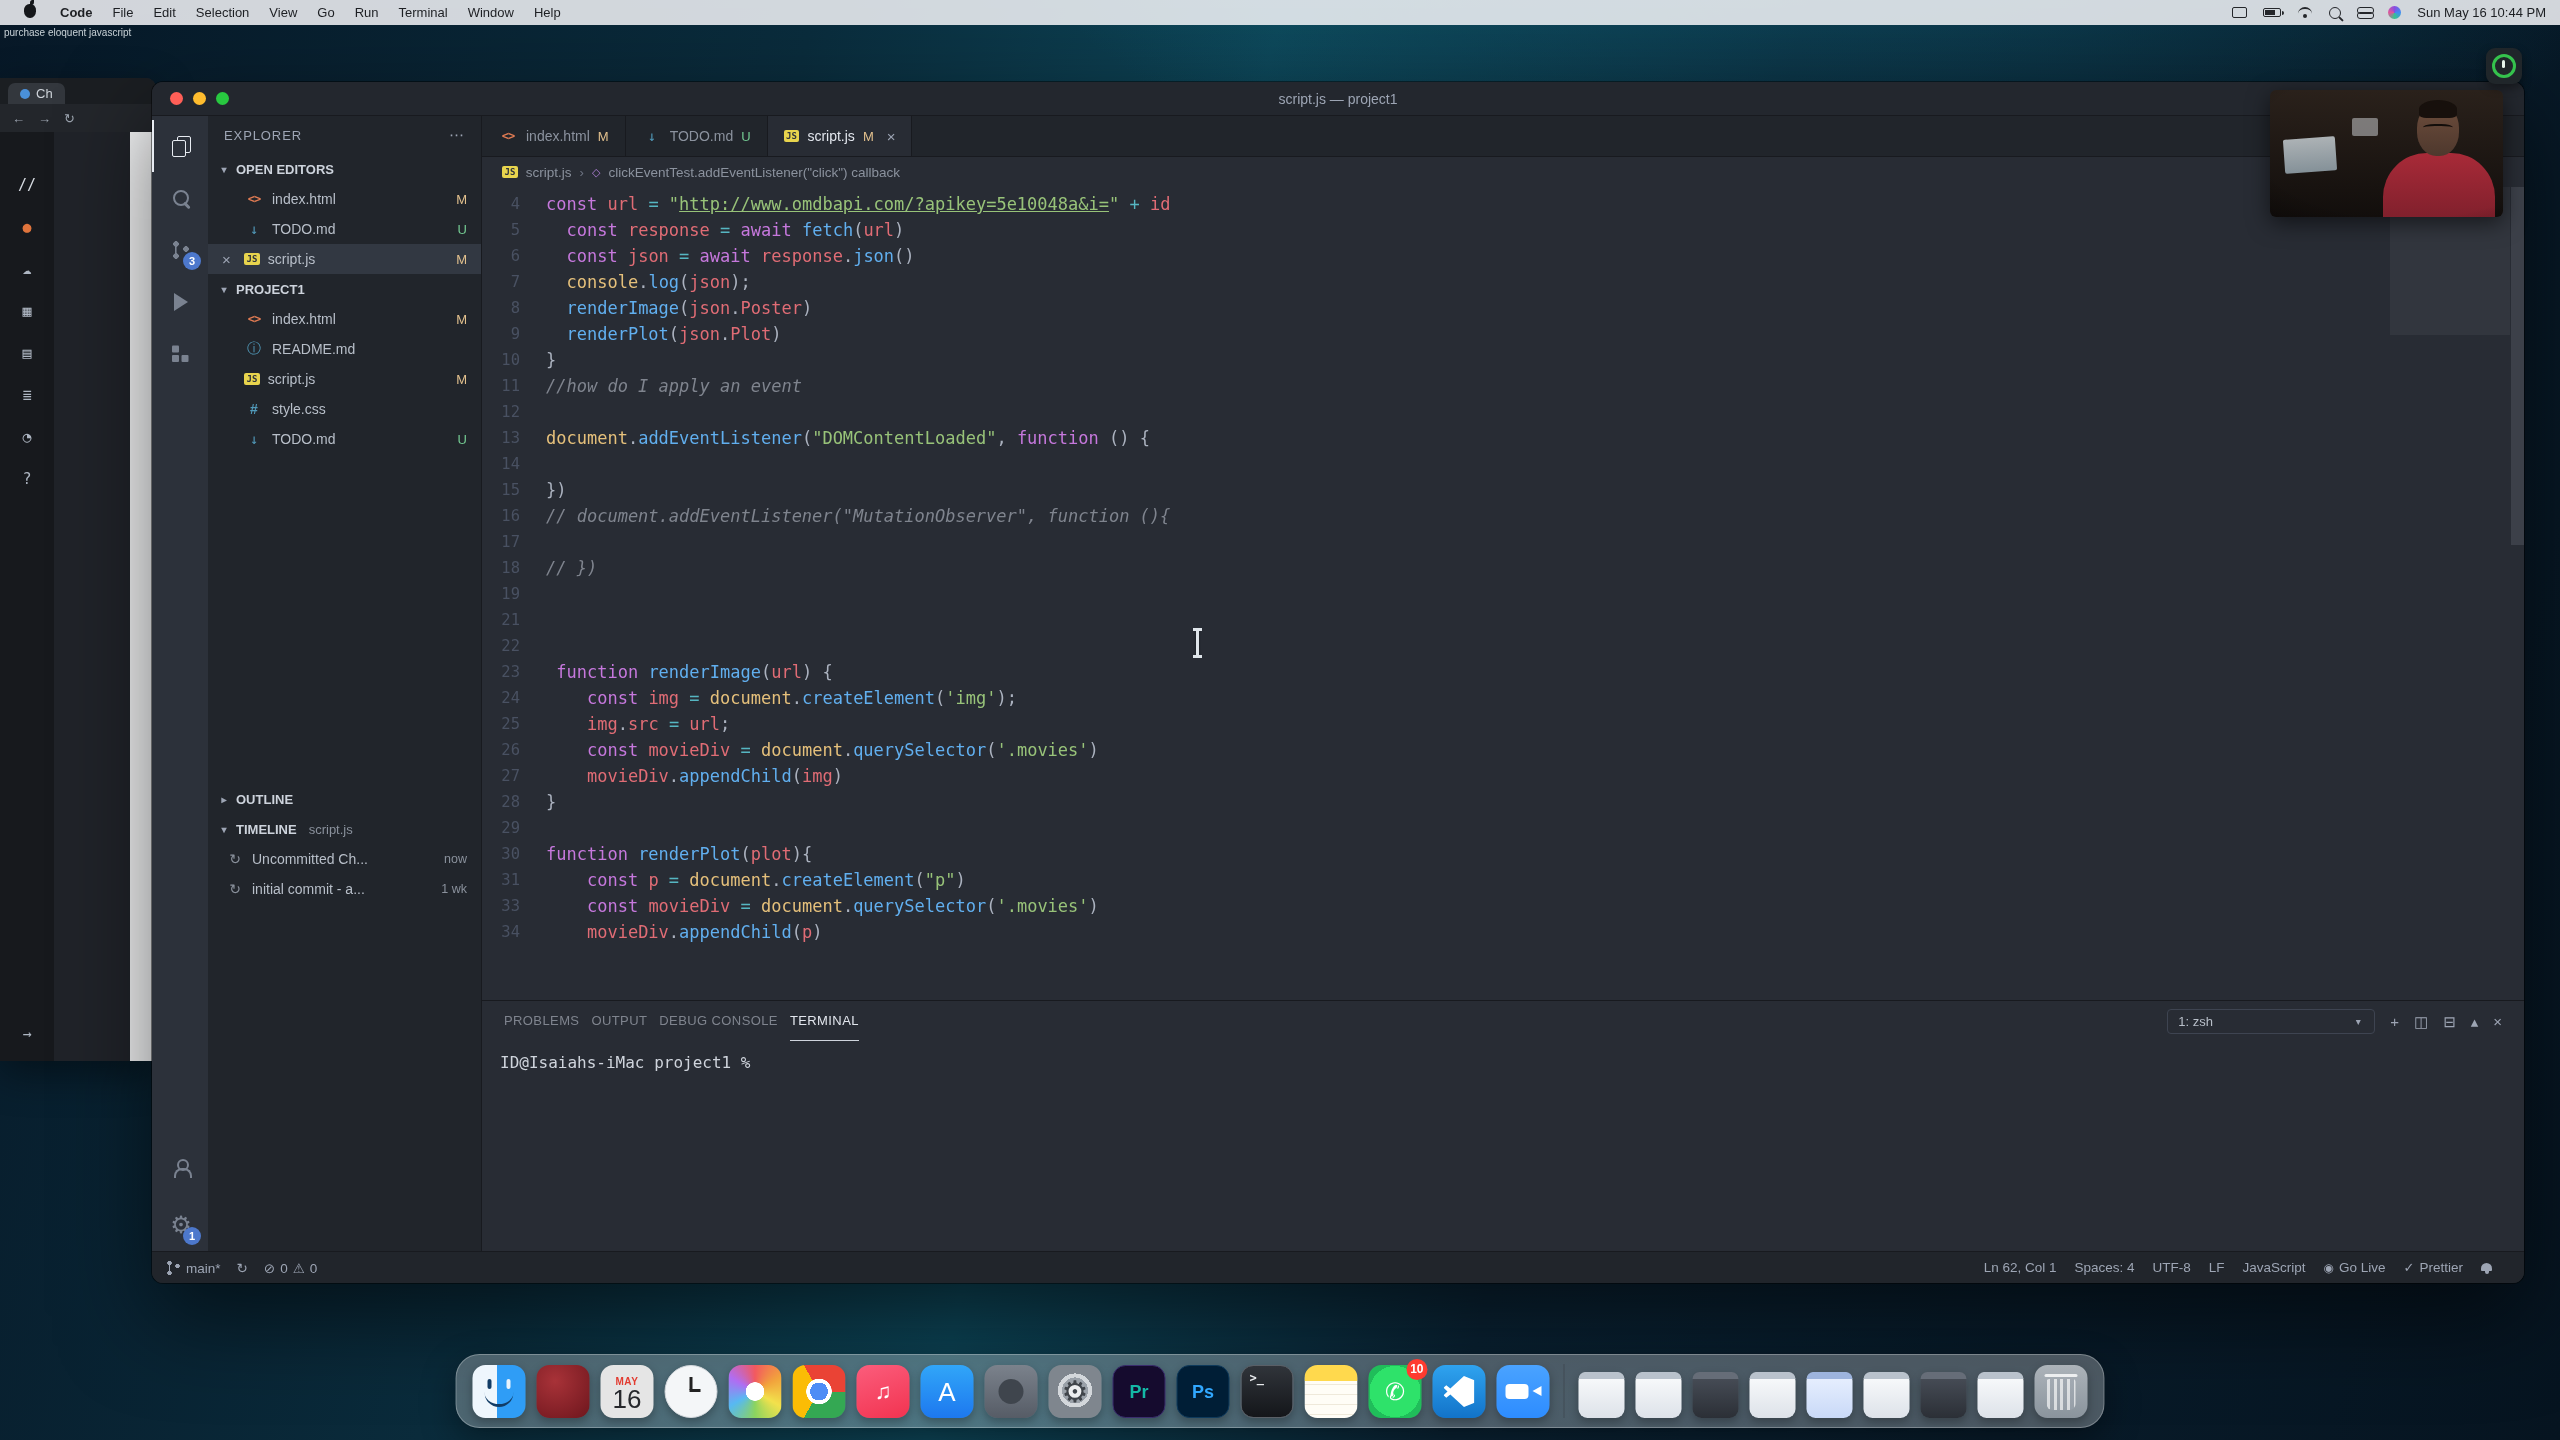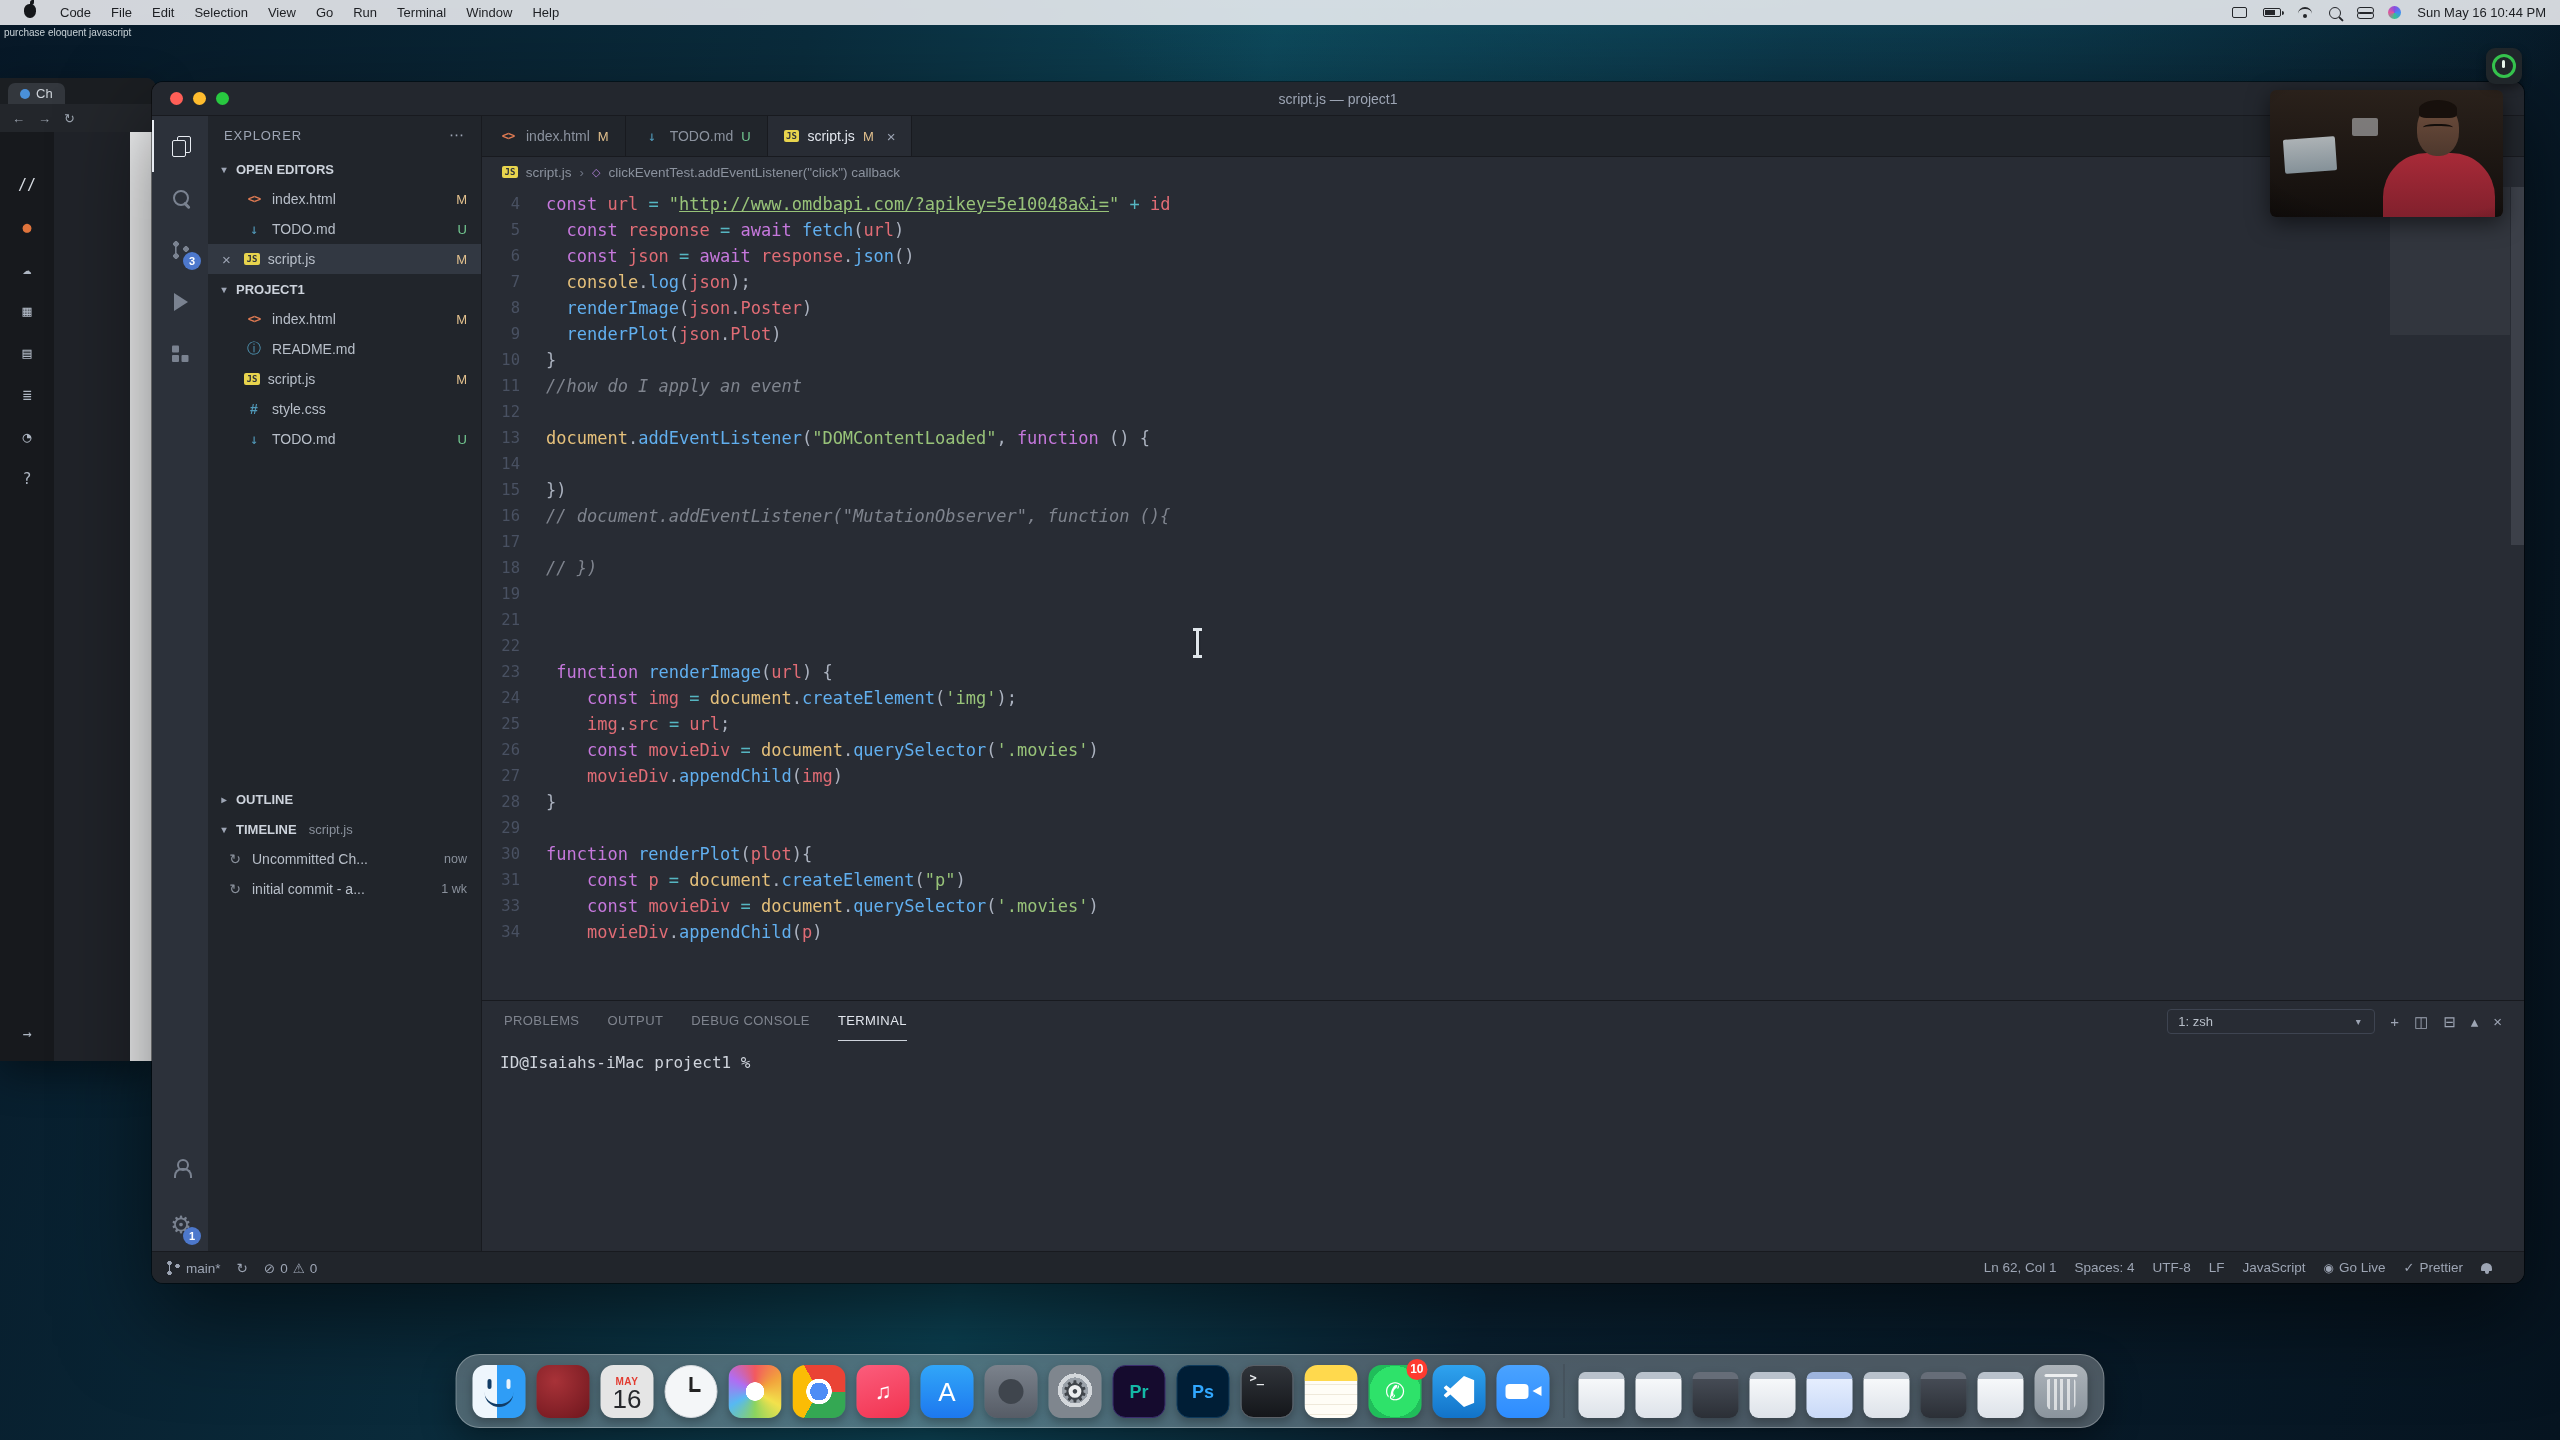--- a/index.html
+++ b/index.html
@@ -13,21 +13,21 @@
   }
   
   #menubar{position:absolute;top:0;left:0;right:0;height:25px;z-index:80;
     background:rgba(243,245,248,.86);display:flex;align-items:center;
     font-size:13px;color:#1d1f23;padding:0 14px}
   .mb-left,.mb-right{display:flex;align-items:center;gap:0}
   .mb-right{margin-left:auto;gap:16px}
   .apple-shape{width:12px;height:14px;background:#15171a;border-radius:45% 45% 48% 48%;display:inline-block;margin-right:4px;position:relative}
   .apple-shape::before{content:"";position:absolute;top:-4px;left:6px;width:4px;height:5px;background:#15171a;border-radius:60% 0 60% 0}
   .mb-item{padding:0 10px;white-space:nowrap}
-  .mb-item.bold{font-weight:400}
+  .mb-item.bold{font-weight:700}
   .mi{display:inline-block;position:relative;color:#24262a}
   .mi-display{width:15px;height:11px;border:1.6px solid #24262a;border-radius:2px}
   .mi-battery{width:18px;height:9px;border:1.4px solid #24262a;border-radius:2px;background:linear-gradient(90deg,#24262a 0 70%,transparent 70%) no-repeat 1px 1px/14px 5px}
   .mi-battery::after{content:"";position:absolute;right:-4px;top:2px;width:2px;height:4px;background:#24262a;border-radius:0 2px 2px 0}
   .mi-wifi{width:16px;height:11px}
   .mi-wifi::before{content:"";position:absolute;left:1px;top:0;width:14px;height:11px;border:2px solid #24262a;border-bottom:none;border-left:none;border-right:none;border-radius:50% 50% 0 0}
   .mi-wifi::after{content:"";position:absolute;left:6px;bottom:0;width:4px;height:4px;background:#24262a;border-radius:50%}
   .mi-spotlight{width:12px;height:12px;border:1.8px solid #24262a;border-radius:50%}
   .mi-spotlight::after{content:"";position:absolute;right:-4px;bottom:-2px;width:6px;height:2px;background:#24262a;transform:rotate(45deg);border-radius:2px}
   .mi-control-center{width:15px;height:12px}
@@ -123,21 +123,21 @@
   .tk-su{color:#98c379;text-decoration:underline}.tk-e{color:#e5c07b}.tk-o{color:#56b6c2}
   .tk-p{color:#abb2bf}.tk-d{color:#abb2bf}.tk-c{color:#7f848e;font-style:italic}
   .minimap{position:absolute;top:4px;right:14px;width:120px;bottom:0;overflow:hidden}
   .mm-line{height:4.4px;overflow:hidden}
   .mm-line .lnb{font-size:3.8px;line-height:4.4px;letter-spacing:-.2px;white-space:pre}
   .mm-slider{position:absolute;top:0;right:14px;width:120px;height:148px;background:rgba(255,255,255,.05)}
   .scroll-thumb{position:absolute;top:0;right:0;width:13px;height:358px;background:rgba(130,138,150,.22)}
   
   .panel{flex:0 0 251px;border-top:1px solid #181a1f;display:flex;flex-direction:column;background:#282c34}
   .panel-head{height:40px;flex:0 0 auto;display:flex;align-items:center;padding:0 22px}
-  #panel-tabs{display:flex;gap:28px;height:40px}
+  #panel-tabs{display:flex;gap:12px;height:40px}
   .ptab{font-size:13px;letter-spacing:.4px;color:#7f848e;display:flex;align-items:center;border-bottom:1.5px solid transparent}
   .ptab.active{color:#e2e6ed;border-bottom-color:#cfd4dc}
   .panel-actions{margin-left:auto;display:flex;align-items:center;gap:15px;color:#9da5b4}
   .zsh-select{display:flex;align-items:center;justify-content:space-between;width:208px;border:1px solid #3e4451;border-radius:4px;padding:4px 10px;font-size:13px;color:#b8bfc9}
   .pa-ico{font-size:15px;line-height:1}
   .term{padding:12px 18px;font-family:"DejaVu Sans Mono",monospace;font-size:16px;color:#cfd4dc}
   
   .statusbar{height:32px;flex:0 0 auto;background:#21252b;border-top:1px solid #181a1f;display:flex;align-items:center;font-size:13.5px;color:#9da5b4}
   .sb-left{display:flex;align-items:center;gap:16px;padding-left:14px}
   #sb-right{margin-left:auto;display:flex;align-items:center;gap:18px;padding-right:32px}

